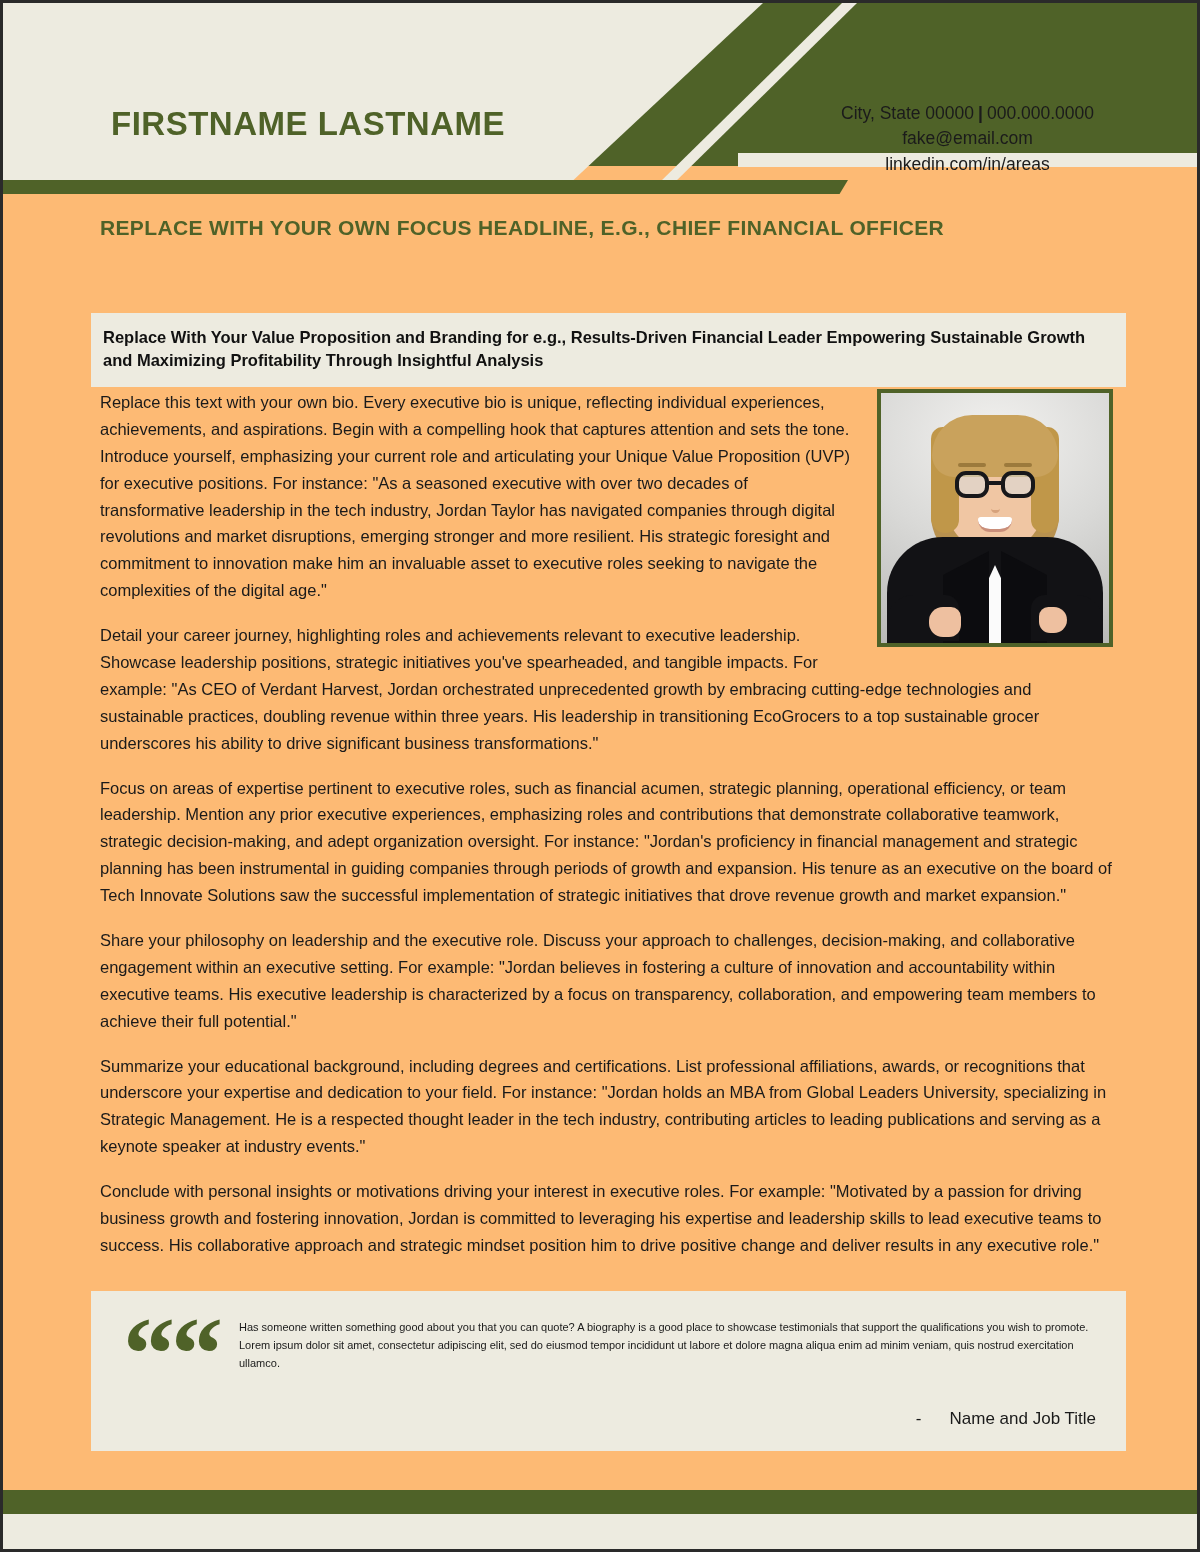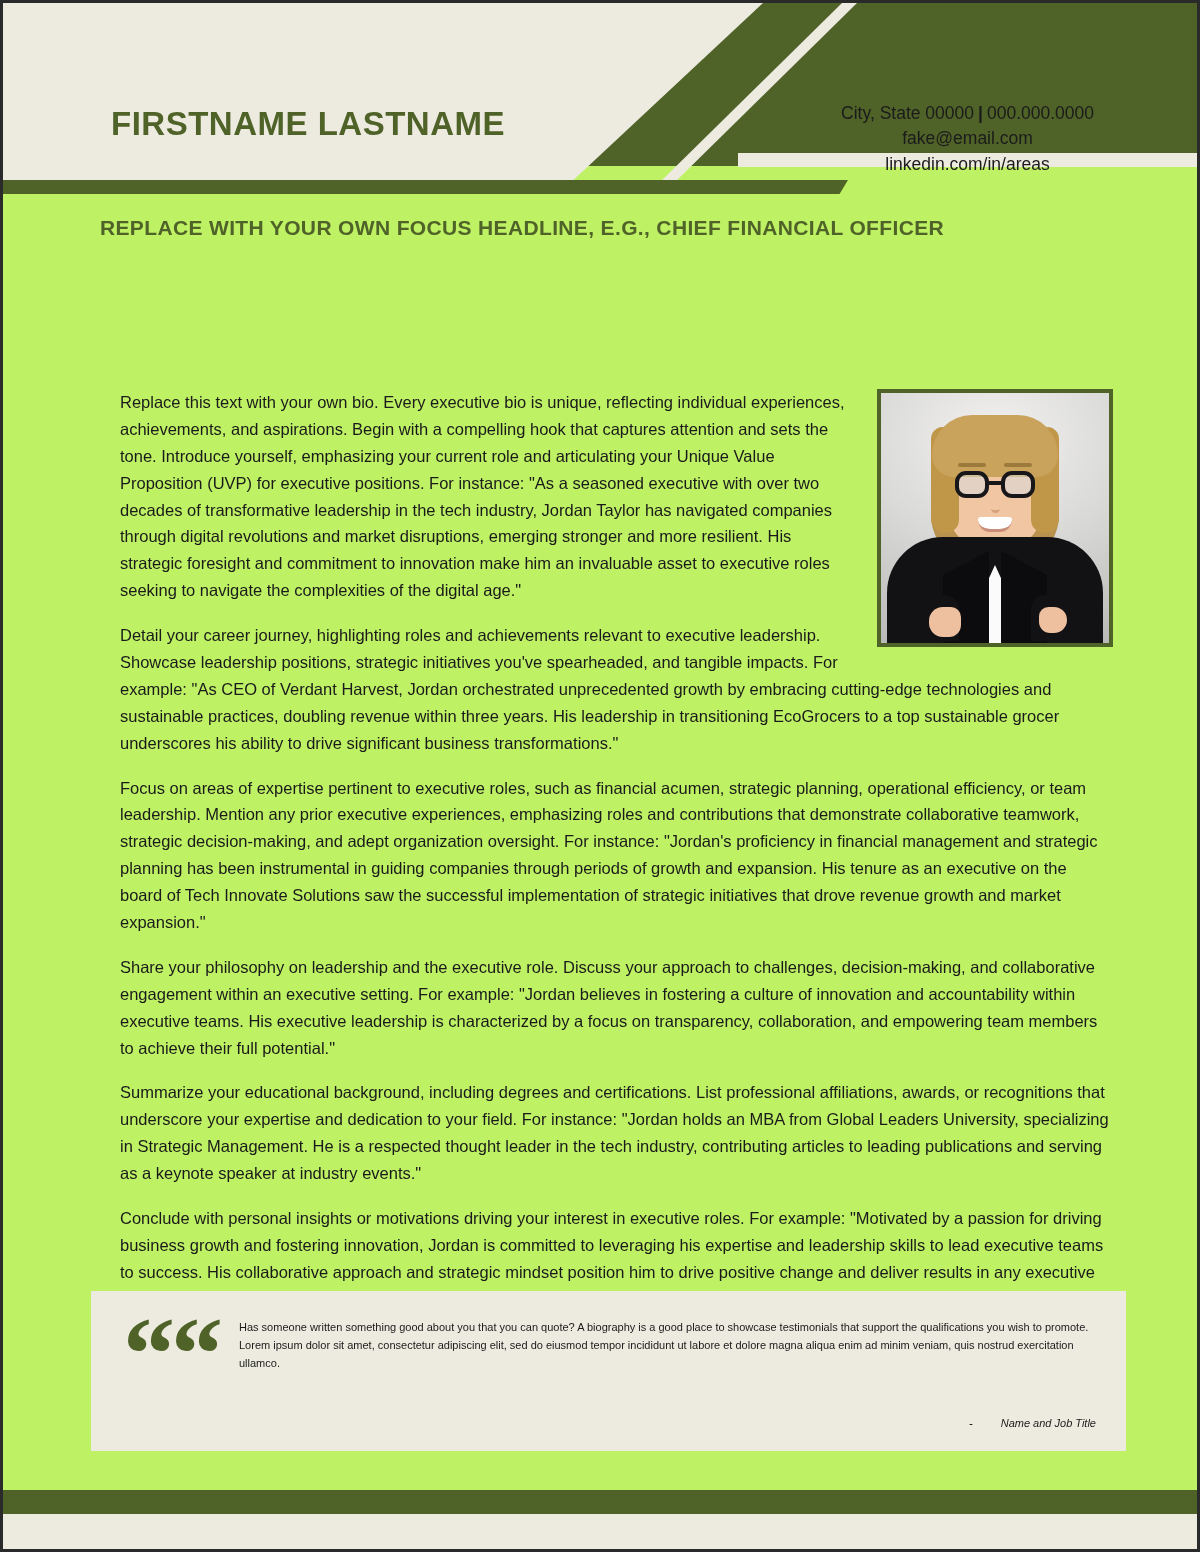--- a/index.html
+++ b/index.html
@@ -4,21 +4,21 @@
 <style>
   * { margin:0; padding:0; box-sizing:border-box; }
   html, body {
     width:1200px; height:1552px;
     background:#ffffff;
     font-family:"Liberation Sans", sans-serif;
   }
   #page {
     position:relative;
     width:1200px; height:1552px;
-    background:#bef264;
+    background:#fdba74;
     overflow:hidden;
     border-left:3px solid #2a2a2a;
     border-right:3px solid #2a2a2a;
     border-top:3px solid #2a2a2a;
     border-bottom:3px solid #2a2a2a;
   }
 
   
   #header {
     position:absolute; left:0; top:0;
@@ -239,21 +239,20 @@
     width:28px; height:26px; background:#eec0a0;
     border-radius:10px 14px 14px 12px;
   }
 
   .bodypara {
     font-size:16.5px;
     color:#1a1a1a;
     line-height:1.63;
     margin-bottom:18px;
     text-align:left;
-    margin-left:20px;
   }
   .bodypara:last-child { margin-bottom:0; }
 
   
   #quote-block {
     position:absolute; left:88px; top:1288px;
     width:1035px; height:160px;
     background:#EDEBE0;
     padding:22px 26px 18px 26px;
   }
@@ -270,24 +269,23 @@
   }
   #quote-text {
     flex:1 1 auto;
     font-size:11px;
     color:#1a1a1a;
     line-height:1.62;
     padding-top:6px;
   }
   #quote-attrib {
     position:absolute; right:30px; bottom:22px;
-    font-size:11px;
+    font-size:17px;
     color:#1a1a1a;
     white-space:nowrap;
-    font-style:italic;
   }
   #quote-attrib .dash { margin-right:28px; }
 
   
   #footer-green {
     position:absolute; left:0; top:1487px;
     width:1194px; height:24px;
     background:#4F6228;
   }
   #footer-cream {
@@ -318,20 +316,23 @@
       <span>City, State 00000</span><span class="sep">|</span><span>000.000.0000</span>
     </div>
     <div class="cline">fake@email.com</div>
     <div class="cline">linkedin.com/in/areas</div>
   </div>
 
   <div id="headline-area">
     <div class="focus-headline">REPLACE WITH YOUR OWN FOCUS HEADLINE, E.G., CHIEF FINANCIAL OFFICER</div>
   </div>
 
+  <div id="valueprop">
+    <div class="vp-text">Replace With Your Value Proposition and Branding for e.g., Results-Driven Financial Leader Empowering Sustainable Growth and Maximizing Profitability Through Insightful Analysis</div>
+  </div>
 
   <div id="body-area">
 
     <div id="photo">
       <div class="pt-hair-back"></div>
       <div class="pt-neck"></div>
       <div class="pt-face"></div>
       <div class="pt-hair-sideL"></div>
       <div class="pt-hair-sideR"></div>
       <div class="pt-hair-front"></div>

